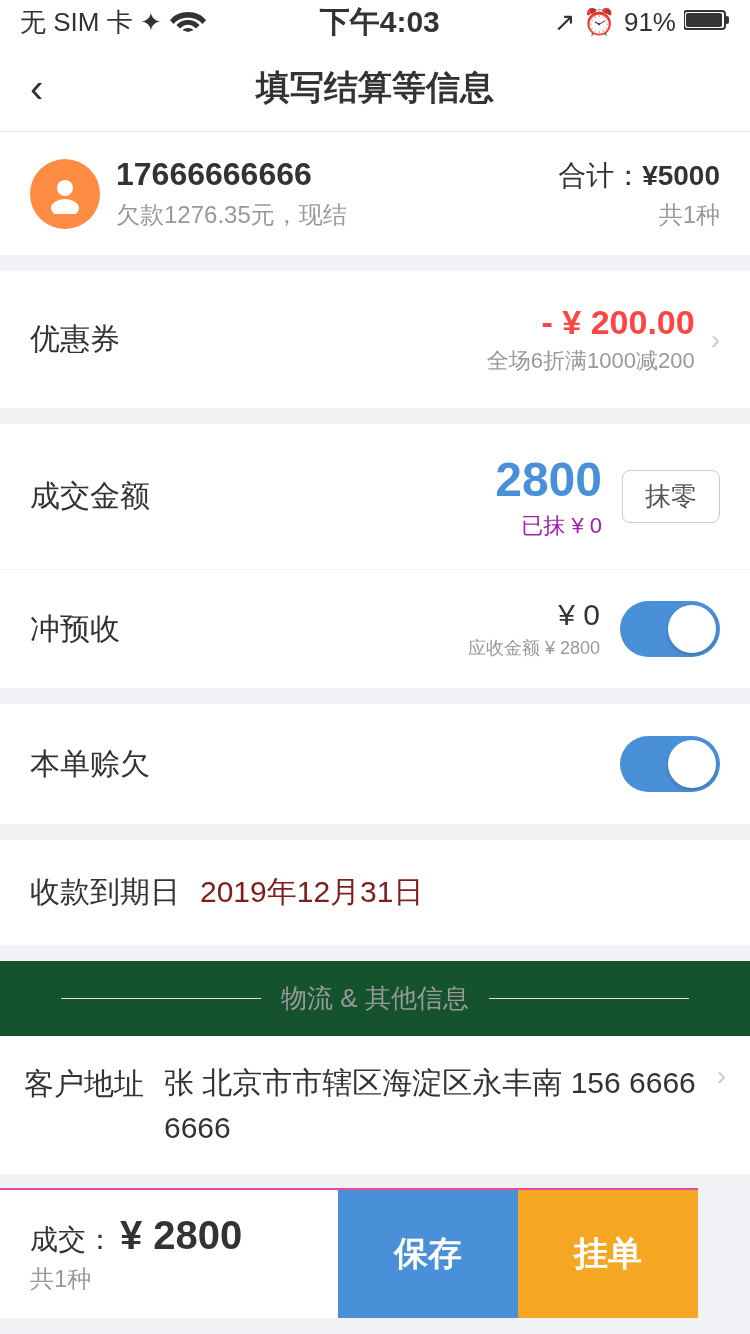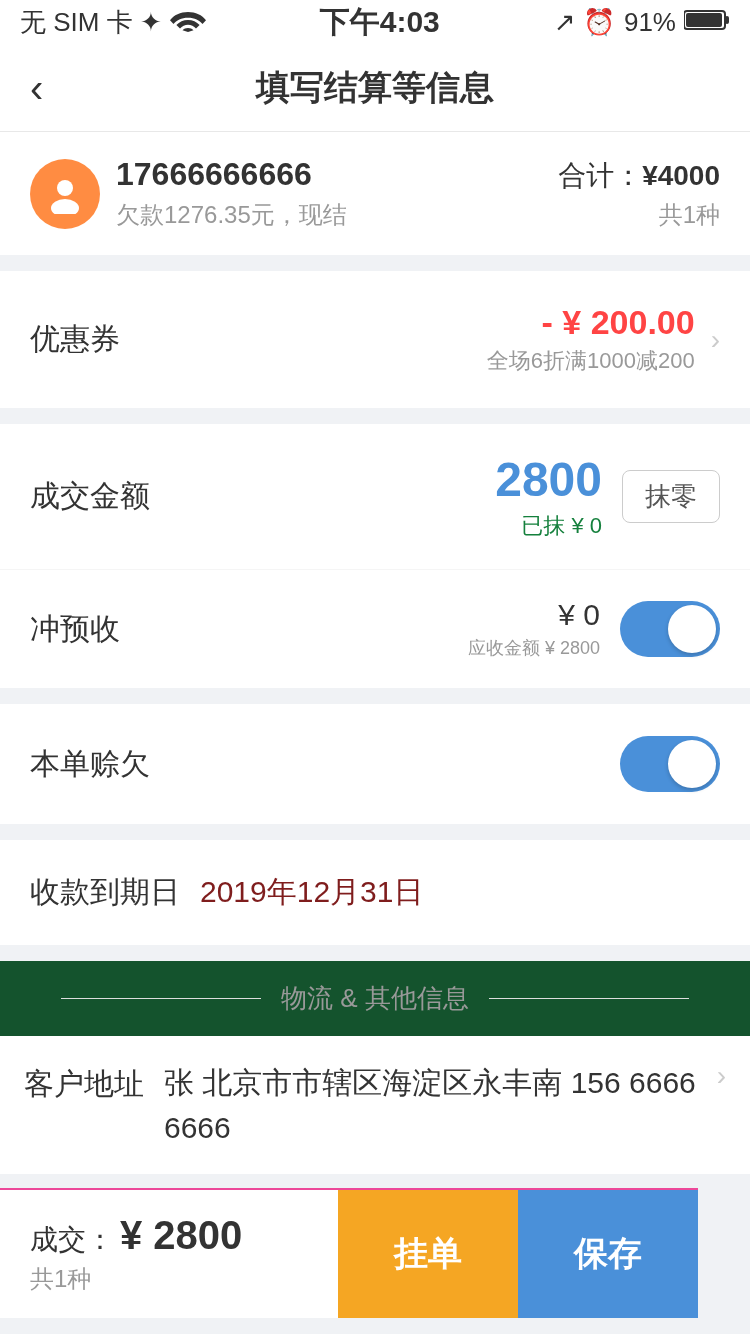--- a/index.html
+++ b/index.html
@@ -173,21 +173,21 @@
       align-items: center;
       gap: 20px;
     }
     .amount-main {
       font-size: 48px;
       font-weight: 700;
       color: #4a90d9;
     }
     .amount-sub {
       font-size: 22px;
-      color: #15803d;
+      color: #a21caf;
       text-align: right;
       margin-top: 4px;
     }
     .round-btn {
       border: 1.5px solid #ccc;
       border-radius: 8px;
       padding: 8px 22px;
       font-size: 26px;
       color: #555;
       background: #fff;
@@ -414,21 +414,21 @@
             <ellipse cx="20" cy="34" rx="14" ry="9" fill="#fff"></ellipse>
           </svg>
       </div>
       <div class="customer-info">
         <div class="phone">17666666666</div>
         <div class="debt">欠款1276.35元，现结</div>
       </div>
     </div>
     <div class="customer-right">
       <div>
-        <span>合计：</span><span style="font-weight:700;">¥4000</span>
+        <span>合计：</span><span style="font-weight:700;">¥5000</span>
       </div>
       <div class="count">共1种</div>
     </div>
   </div>
 
   <div class="section">
     <div class="section-row">
       <span class="row-label">优惠券</span>
       <div class="row-right">
         <div class="coupon-right">
@@ -498,15 +498,15 @@
 </div>
 
 <div class="bottom-bar">
   <div class="bottom-summary">
     <div class="bottom-deal-line">
       <span>成交：</span>
       <span style="font-size:40px;font-weight:700;">¥ 2800</span>
     </div>
     <div style="font-size:24px;color:#999;margin-top:4px;">共1种</div>
   </div>
+  <button class="bottom-btn btn-save">保存</button>
   <button class="bottom-btn btn-hang">挂单</button>
-  <button class="bottom-btn btn-save">保存</button>
 </div>
 
 </body></html>

